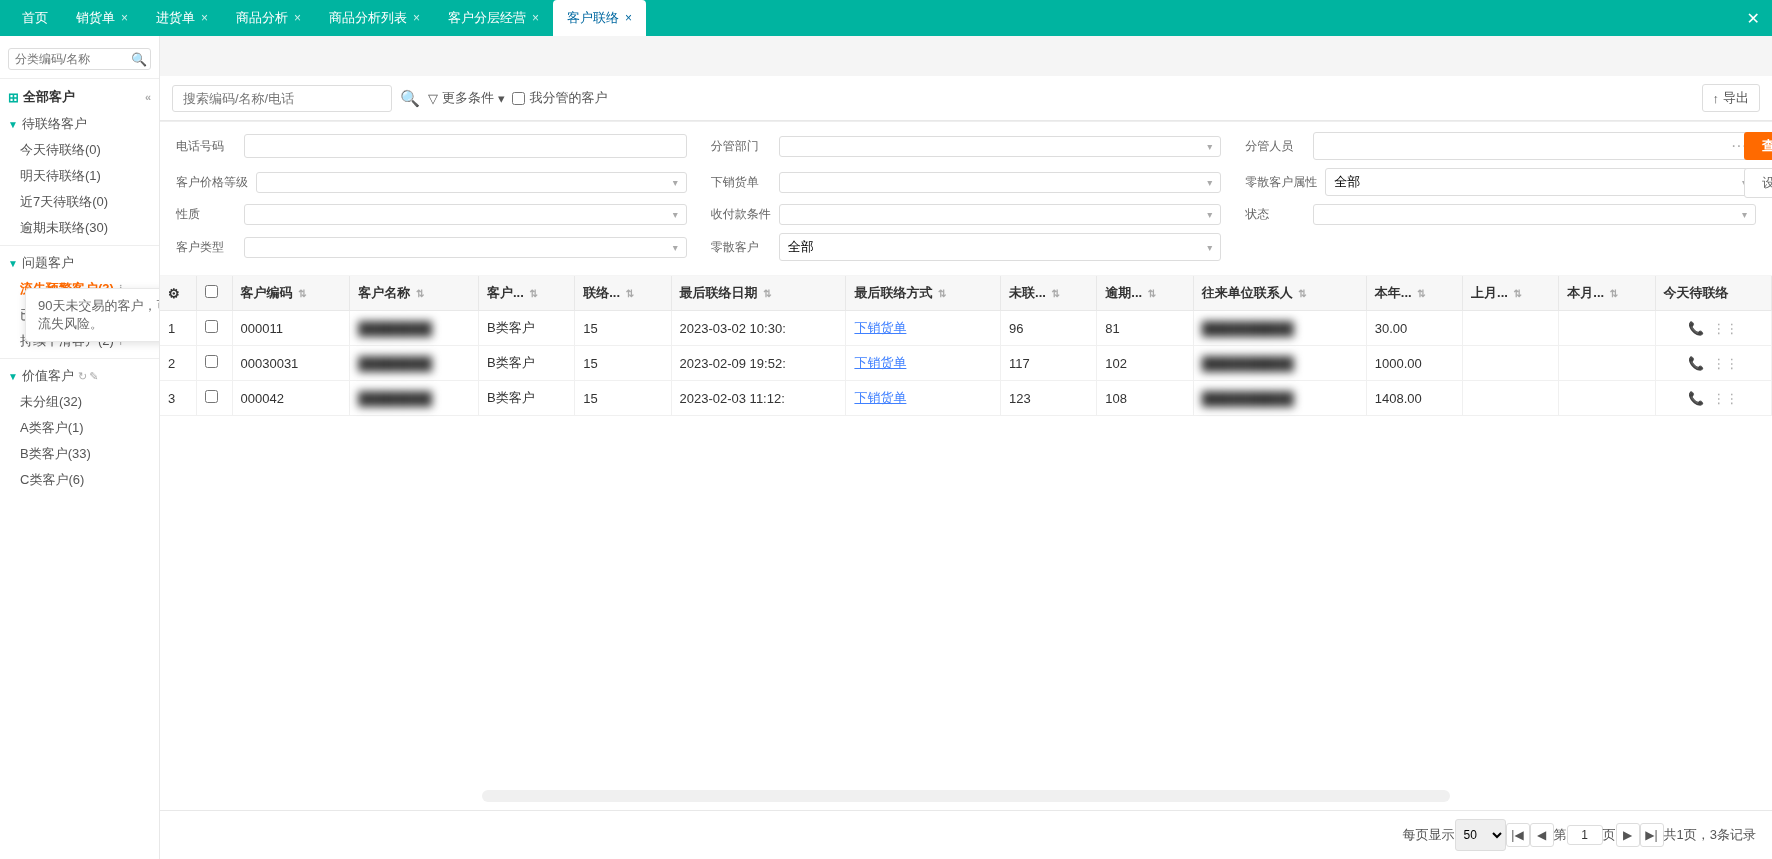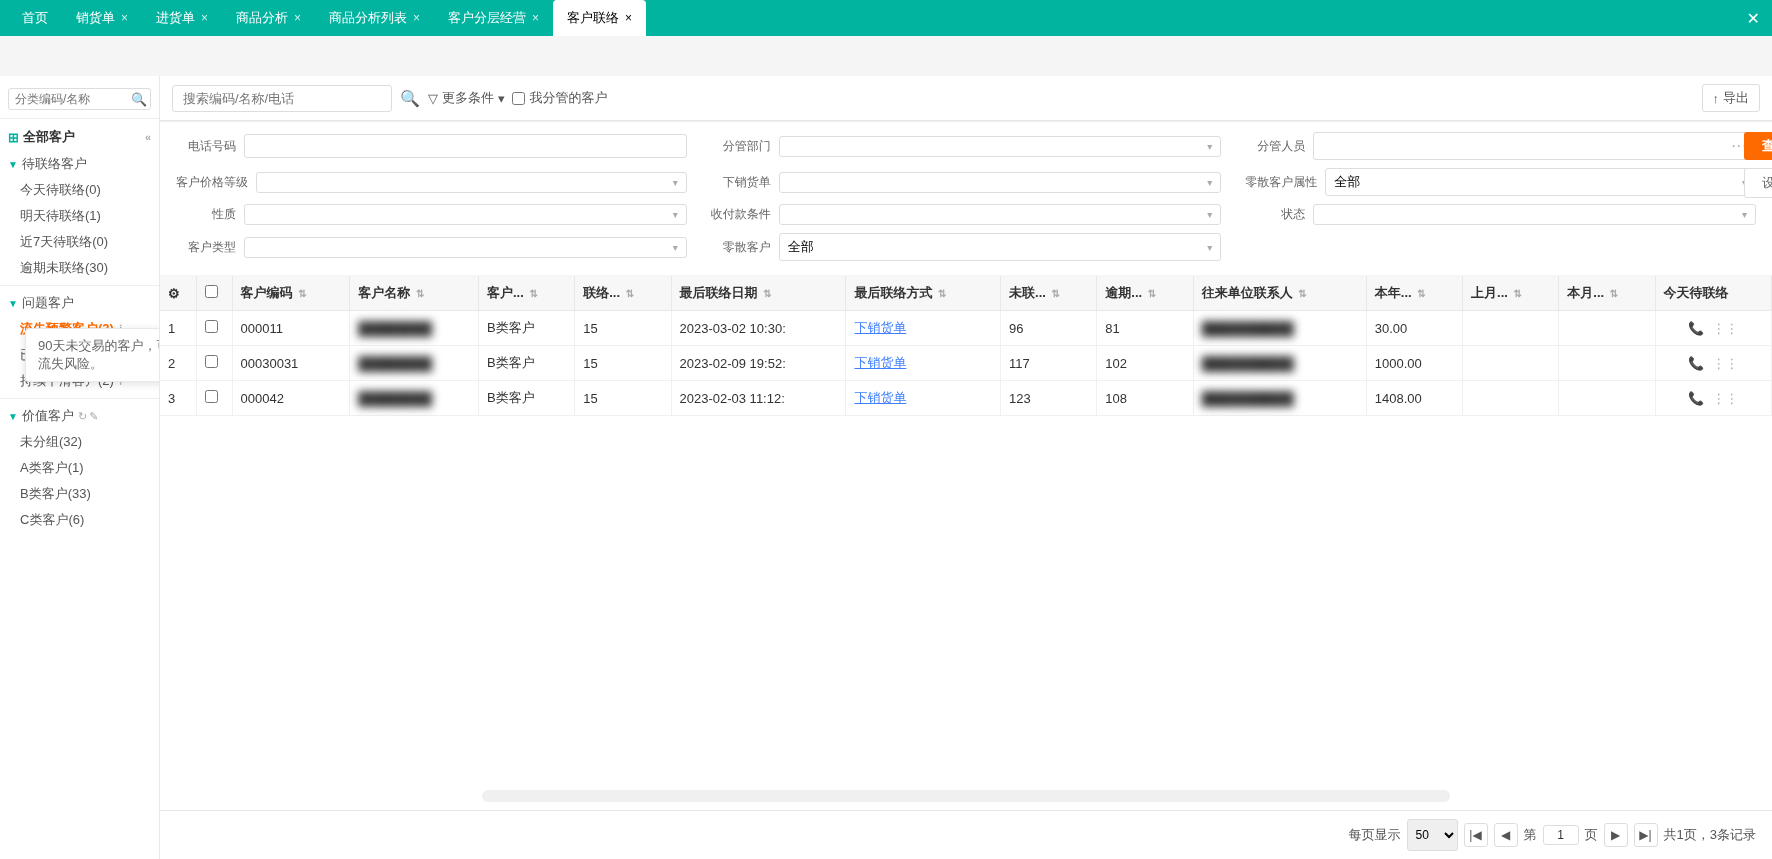--- a/index.html
+++ b/index.html
@@ -20,21 +20,21 @@
       color: #fff;
       cursor: pointer;
       font-size: 13px;
       white-space: nowrap;
     }
     .tab-item:first-child {
       background: transparent;
     }
     .tab-item.active {
       background: #fff;
-      color: #000000;
+      color: #0369a1;
       border-radius: 4px 4px 0 0;
       text-align: right;
     }
     .tab-close {
       margin-left: 6px;
       font-size: 12px;
       color: inherit;
     }
     .tab-item:not(.active):not(:first-child) .tab-close { color: rgba(255,255,255,0.8); }
     .close-x {
@@ -147,21 +147,21 @@
     .export-btn {
       margin-left: auto;
       display: flex; align-items: center; gap: 4px;
       background: none; border: 1px solid #ddd; border-radius: 3px;
       padding: 4px 10px; cursor: pointer; color: #555; font-size: 13px;
     }
     .filter-row {
       display: flex; align-items: center; gap: 8px;
     }
     .filter-label {
-      color: #666; font-size: 12px; white-space: nowrap; min-width: 60px; text-align: right;
+      color: #666; font-size: 12px; white-space: nowrap; min-width: 60px; text-align: left;
     }
     .filter-input {
       flex: 1; border: 1px solid #ddd; border-radius: 3px;
       padding: 4px 8px; font-size: 12px; outline: none; color: #333;
     }
     .filter-select {
       flex: 1; border: 1px solid #ddd; border-radius: 3px;
       padding: 4px 8px; font-size: 12px; outline: none;
       background: #fff; display: flex; align-items: center; justify-content: space-between;
       cursor: pointer;
@@ -227,21 +227,20 @@
       top: 252px;
       width: 190px;
     }
 
     
     .pagination-bar {
       display: flex; align-items: center; justify-content: flex-end;
       padding: 8px 16px;
       background: #fff;
       border-top: 1px solid #e8e8e8;
-      gap: 6px;
       font-size: 12px;
       color: #555;
     }
     .page-size-select {
       border: 1px solid #ddd; border-radius: 3px;
       padding: 7px 4px; font-size: 12px;
     }
     .page-btn {
       border: 1px solid #ddd; background: #fff; border-radius: 3px;
       width: 24px; height: 24px; display: flex; align-items: center; justify-content: center;
@@ -286,21 +285,21 @@
   </div>
   <div class="tab-item active">
     <span>客户联络</span>
     <span class="tab-close">×</span>
   </div>
   <span class="close-x">✕</span>
 </div>
 
 <div class="main-layout">
 
-  <div class="sidebar" style="position:relative;margin-top:40px;">
+  <div class="sidebar" style="position:relative;">
     <div class="sidebar-search">
       <input type="text" style="padding-right: 22px;" placeholder="分类编码/名称">
       <span style="margin-left:-20px;color:#aaa;">🔍</span>
     </div>
 
     <div class="sidebar-header">
       <div style="display:flex;align-items:center;">
         <span class="icon-grid">⊞</span>
         <span>全部客户</span>
       </div>

